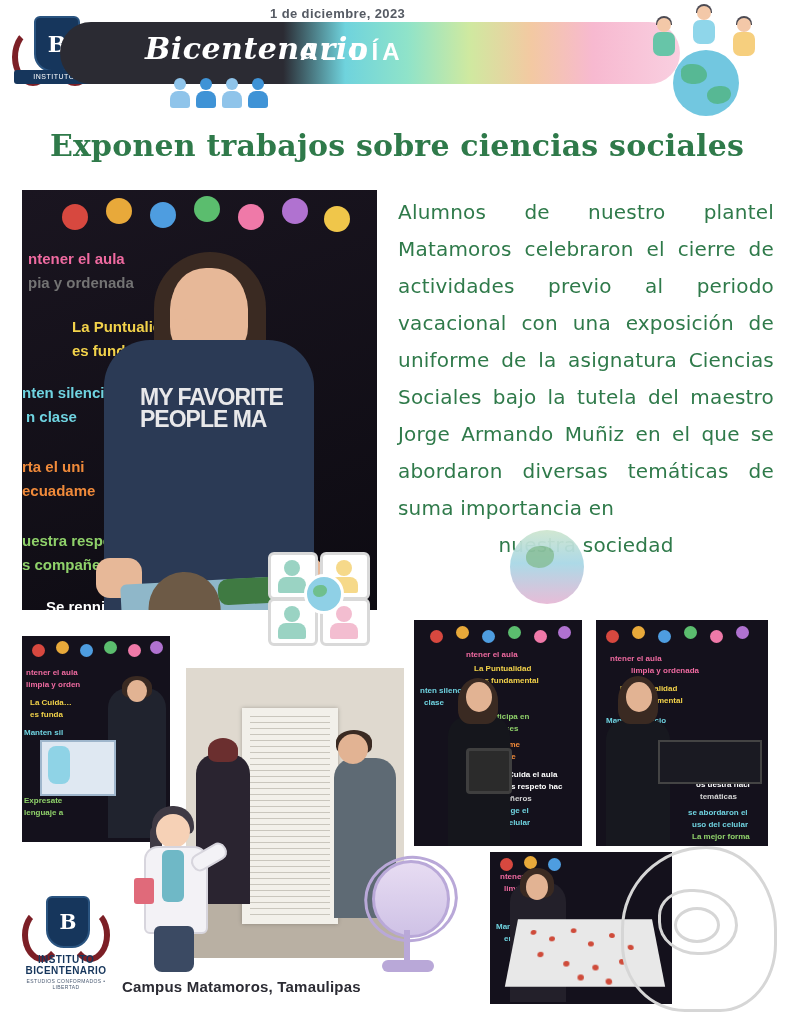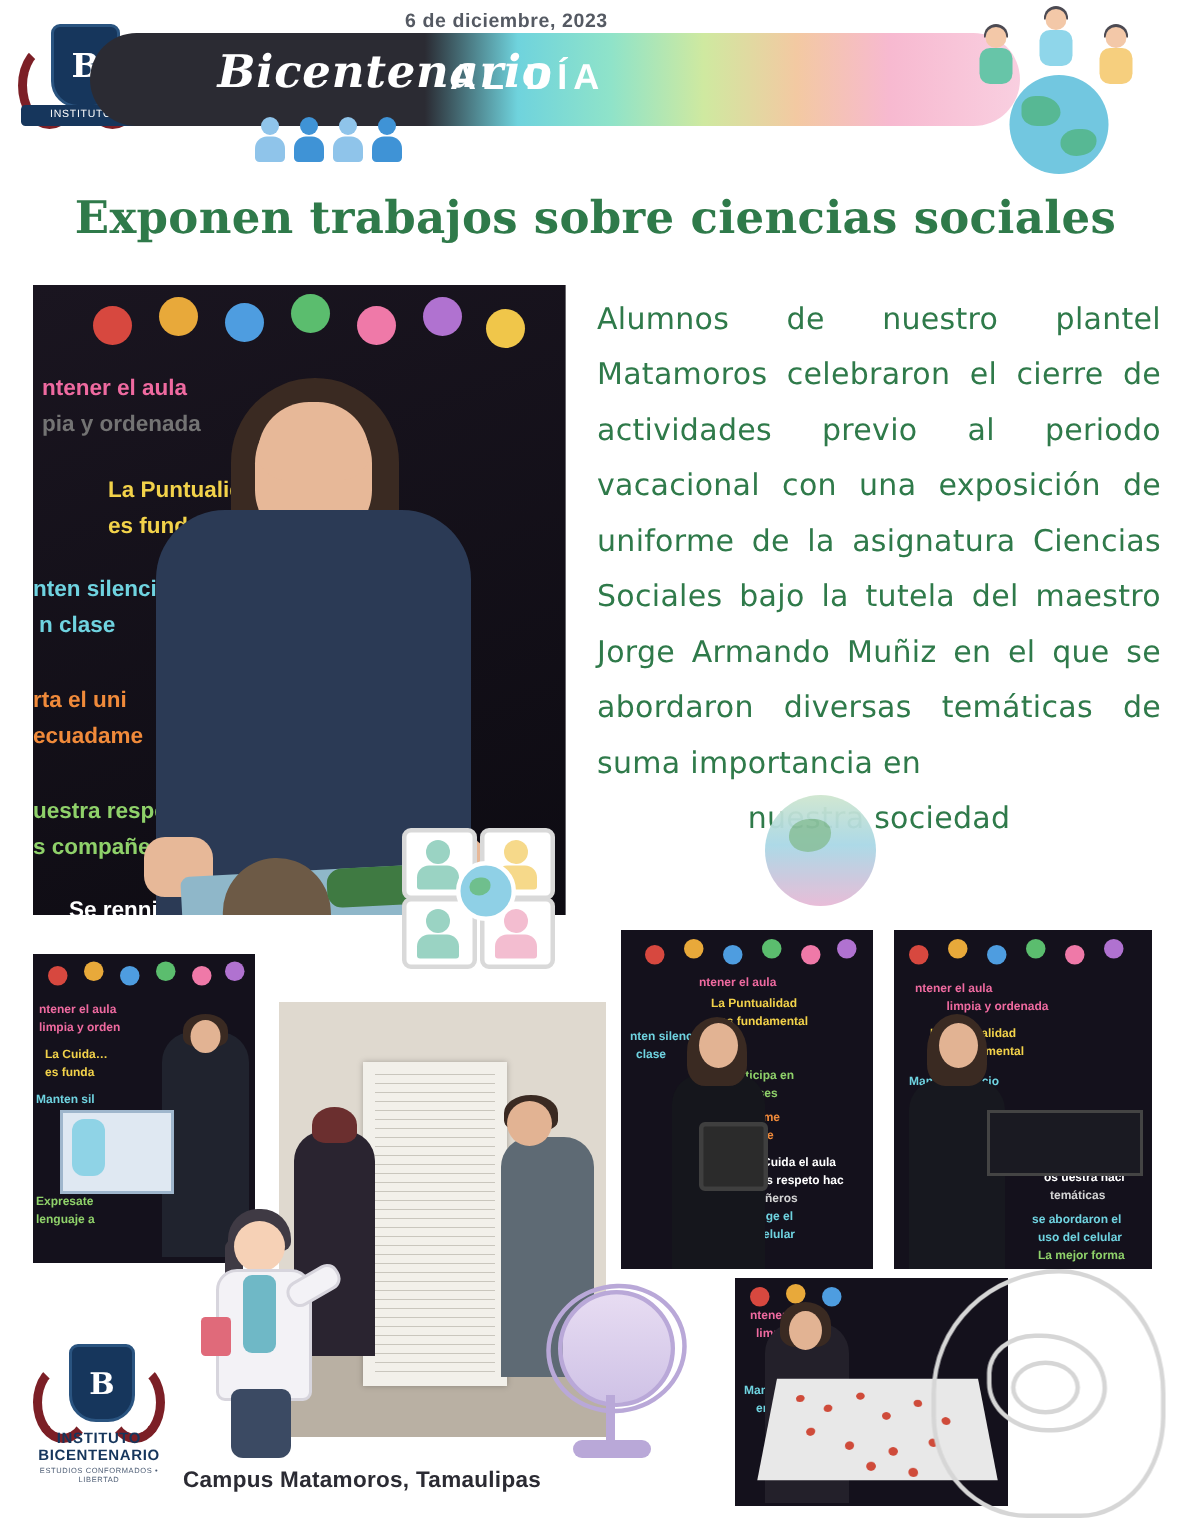--- a/index.html
+++ b/index.html
@@ -614,21 +614,21 @@
 <div class="header">
 
   <div class="crest">
     <div class="crest-laurel-l"></div>
     <div class="crest-laurel-r"></div>
     <div class="crest-shield">B</div>
     <div class="crest-ribbon">INSTITUTO BICENTENARIO</div>
   </div>
 
   <div class="header-banner"></div>
-  <div class="header-date">6 de diciembre, 2023</div>
+  <div class="header-date">1 de diciembre, 2023</div>
   <div class="banner-title-1">Bicentenario</div>
   <div class="banner-title-2">AL DÍA</div>
 
   <div class="people-row">
     <div class="person light">
         <div class="head"></div>
         <div class="body"></div>
       </div>
     <div class="person">
         <div class="head"></div>
@@ -686,20 +686,21 @@
   <div class="mp-text" style="left:0px;  top:268px; color:#f08a3a;">rta el uni</div>
   <div class="mp-text" style="left:0px;  top:292px; color:#f08a3a;">ecuadame</div>
   <div class="mp-text" style="left:0px;  top:342px; color:#8fd16a;">uestra respe</div>
   <div class="mp-text" style="left:0px;  top:366px; color:#8fd16a;">s compañer</div>
   <div class="mp-text" style="left:24px; top:408px; color:#ffffff;">Se renni</div>
 
   <div class="mp-girl-hair"></div>
   <div class="mp-girl-head"></div>
   <div class="mp-girl-hair2"></div>
   <div class="mp-girl-body"></div>
+  <div class="mp-shirt-text">MY FAVORITE PEOPLE MA</div>
   <div class="mp-arm-l"></div>
   <div class="mp-arm-r"></div>
   <div class="mp-model"></div>
   <div class="mp-model-hill"></div>
   <div class="mp-model-grass"></div>
 </div>
 
 <div class="article">
   <span>Alumnos de nuestro plantel Matamoros celebraron el cierre de actividades previo al periodo vacacional con una exposición de uniforme de la asignatura Ciencias Sociales bajo la tutela del maestro Jorge Armando Muñiz en el que se abordaron diversas temáticas de suma importancia en</span>
   <span class="last-line">nuestra sociedad</span>

